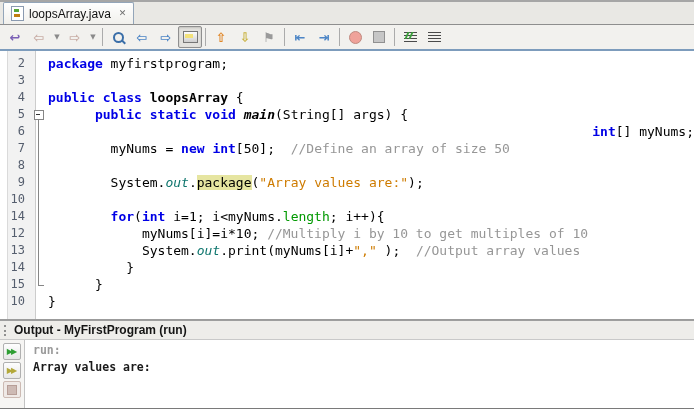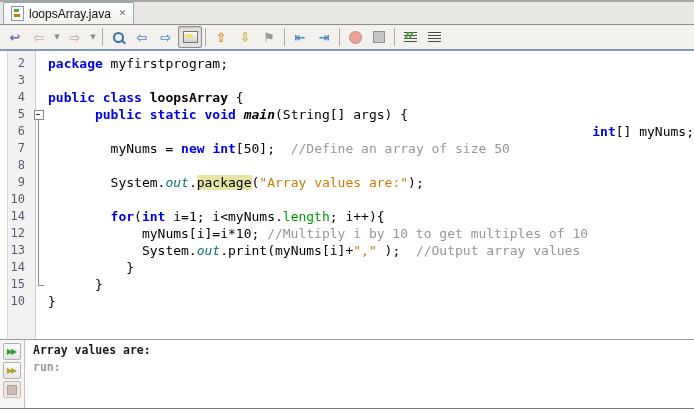--- a/index.html
+++ b/index.html
@@ -176,29 +176,33 @@
         <div class="crow"><span class="ln">10</span><span class="fold f-mid"></span><span class="codeline" style="padding-left: 0ch;"></span></div>
         <div class="crow"><span class="ln">14</span><span class="fold f-mid"></span><span class="codeline" style="padding-left: 8ch;"><span class="kw">for</span><span class="pl">(</span><span class="kw">int</span><span class="pl"> i=1; i&lt;myNums.</span><span class="fld">length</span><span class="pl">; i++){</span></span></div>
         <div class="crow"><span class="ln">12</span><span class="fold f-mid"></span><span class="codeline" style="padding-left: 12ch;"><span class="pl">myNums[i]=i*10; </span><span class="cm">//Multiply i by 10 to get multiples of 10</span></span></div>
         <div class="crow"><span class="ln">13</span><span class="fold f-mid"></span><span class="codeline" style="padding-left: 12ch;"><span class="pl">System.</span><span class="fldi">out</span><span class="pl">.print(myNums[i]+</span><span class="str">","</span><span class="pl"> );  </span><span class="cm">//Output array values</span></span></div>
         <div class="crow"><span class="ln">14</span><span class="fold f-mid"></span><span class="codeline" style="padding-left: 10ch;"><span class="pl">}</span></span></div>
         <div class="crow"><span class="ln">15</span><span class="fold f-end"></span><span class="codeline" style="padding-left: 6ch;"><span class="pl">}</span></span></div>
         <div class="crow"><span class="ln">10</span><span class="fold"></span><span class="codeline" style="padding-left: 0ch;"><span class="pl">}</span></span></div>
       </div>
   </div>
 
+  <div class="outheader">
+    <span class="grip"></span>
+    <span class="outtitle">Output - MyFirstProgram (run)</span>
+  </div>
 
   <div class="outbody">
     <div class="outicons" id="outicons">
         <div class="obtn">
           <span class="play2 green">▶▶</span>
         </div>
         <div class="obtn">
           <span class="play2 yellow">▶▶</span>
         </div>
         <div class="obtn disabled">
           <span class="stopsq"></span>
         </div>
       </div>
-    <div class="outtext" id="outtext"><div class="oline">Array values are:</div><div class="oline muted">run:</div></div>
+    <div class="outtext" id="outtext"><div class="oline muted">run:</div><div class="oline">Array values are:</div></div>
   </div>
 
 </div>
 
 </body></html>

